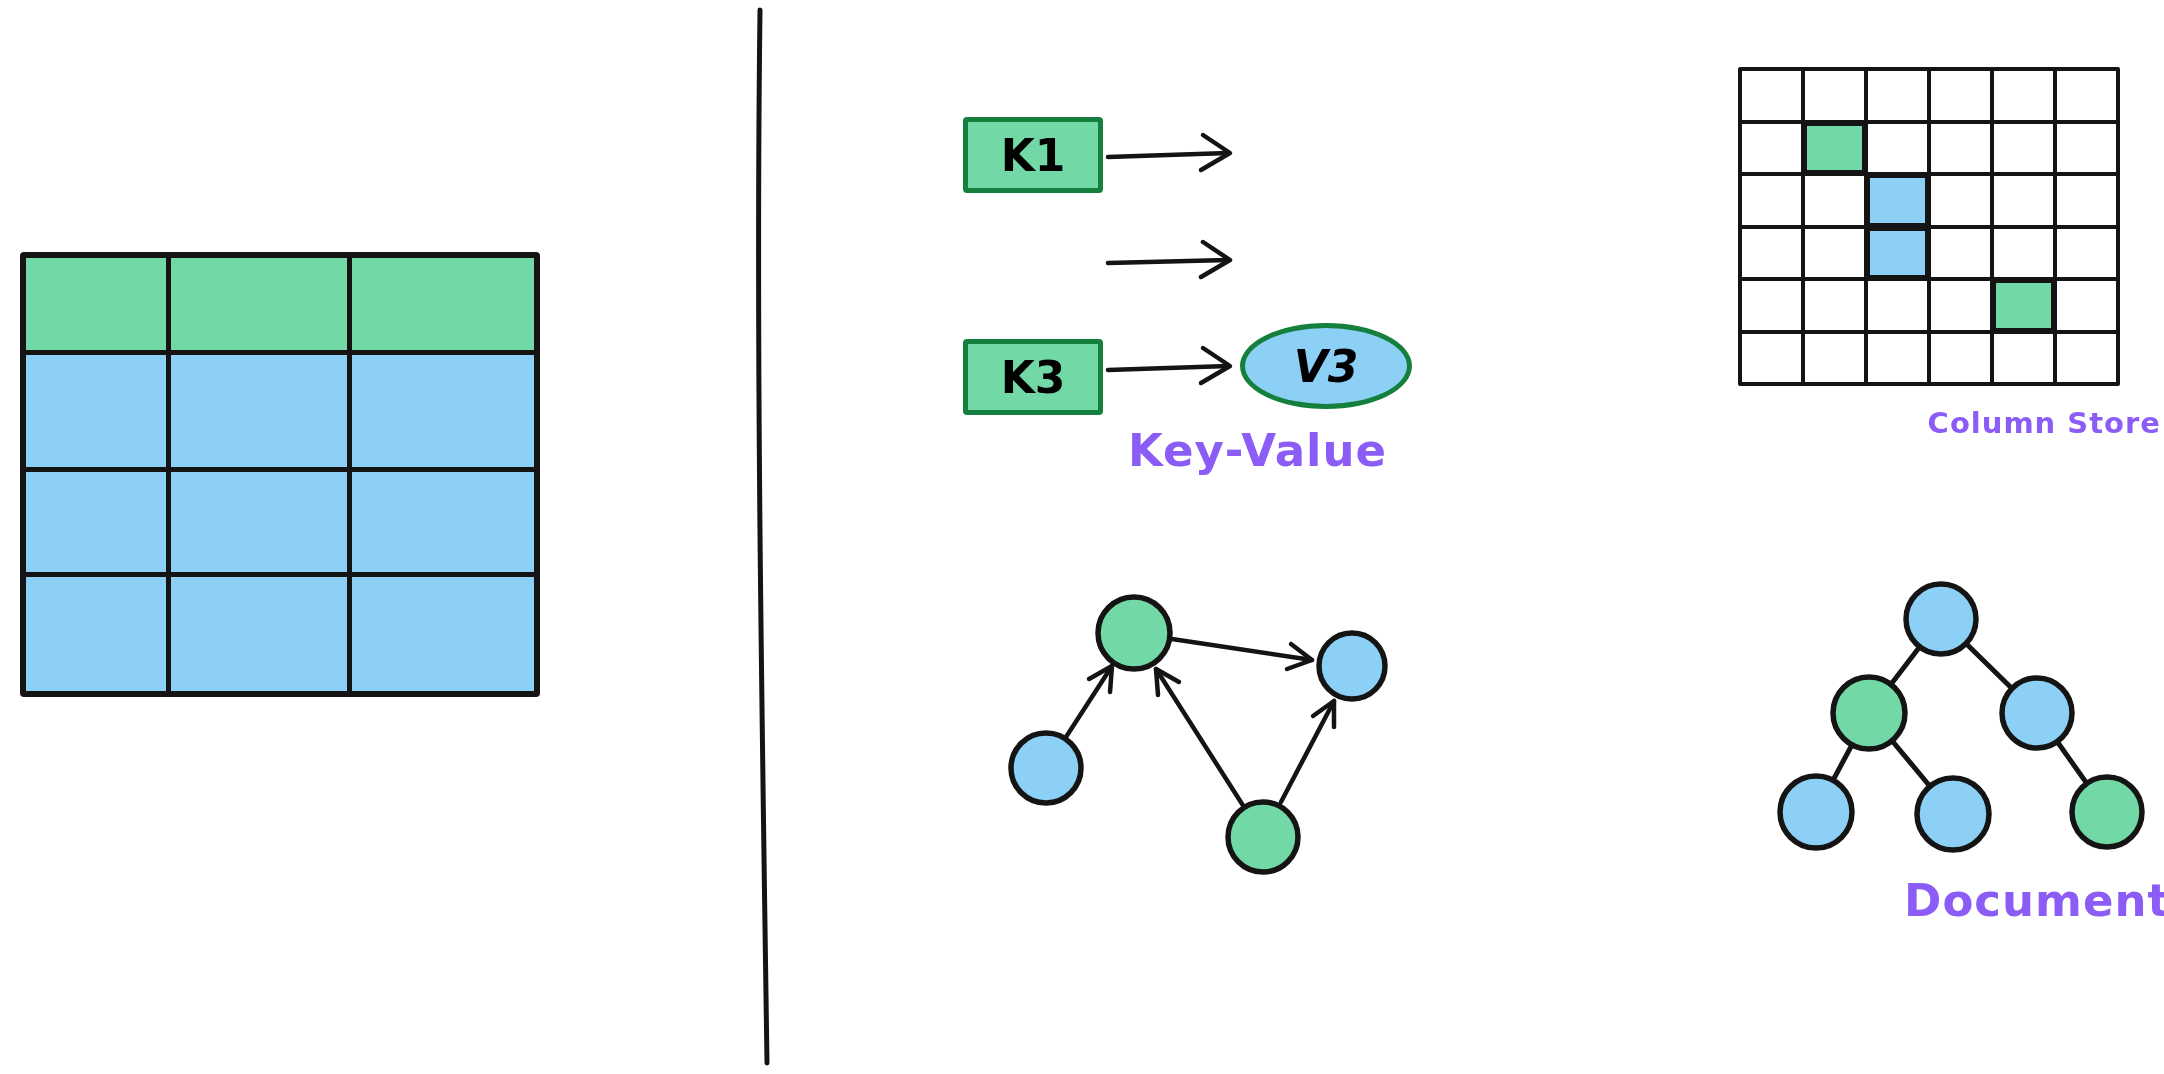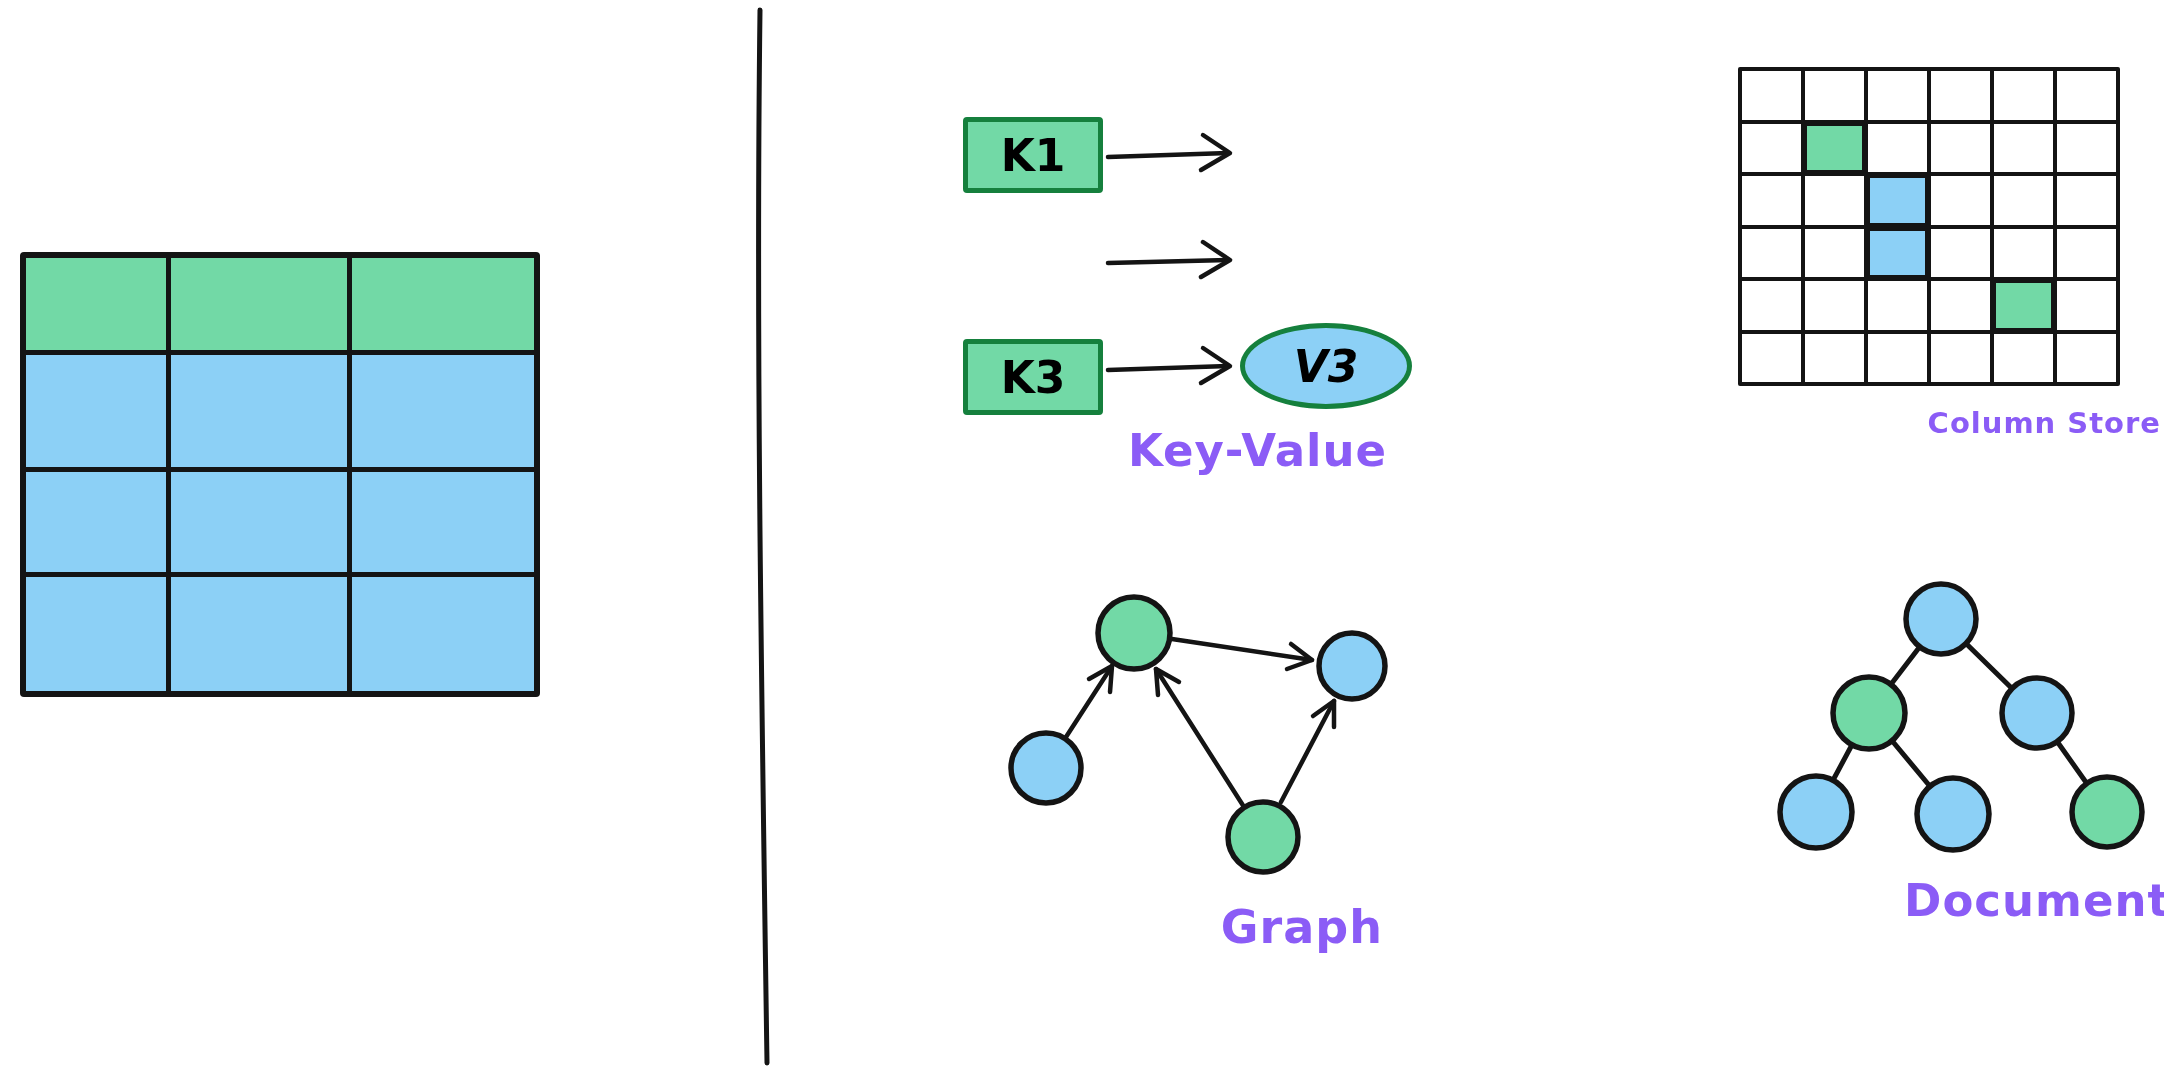--- a/index.html
+++ b/index.html
@@ -185,15 +185,14 @@
     <path class="stroke edge" d="M2037,713 L2107,812"></path>
 
     <circle class="node blue" cx="1941" cy="619" r="35"></circle>
     <circle class="node green" cx="1869" cy="713" r="36"></circle>
     <circle class="node blue" cx="2037" cy="713" r="35"></circle>
     <circle class="node blue" cx="1816" cy="812" r="36"></circle>
     <circle class="node blue" cx="1953" cy="814" r="36"></circle>
     <circle class="node green" cx="2107" cy="812" r="35"></circle>
   </svg>
 
-  <div class="diagram-label" id="graph-label">Graph</div>
   <div class="diagram-label" id="document-label">Document</div>
 </div>
 
 </body></html>

